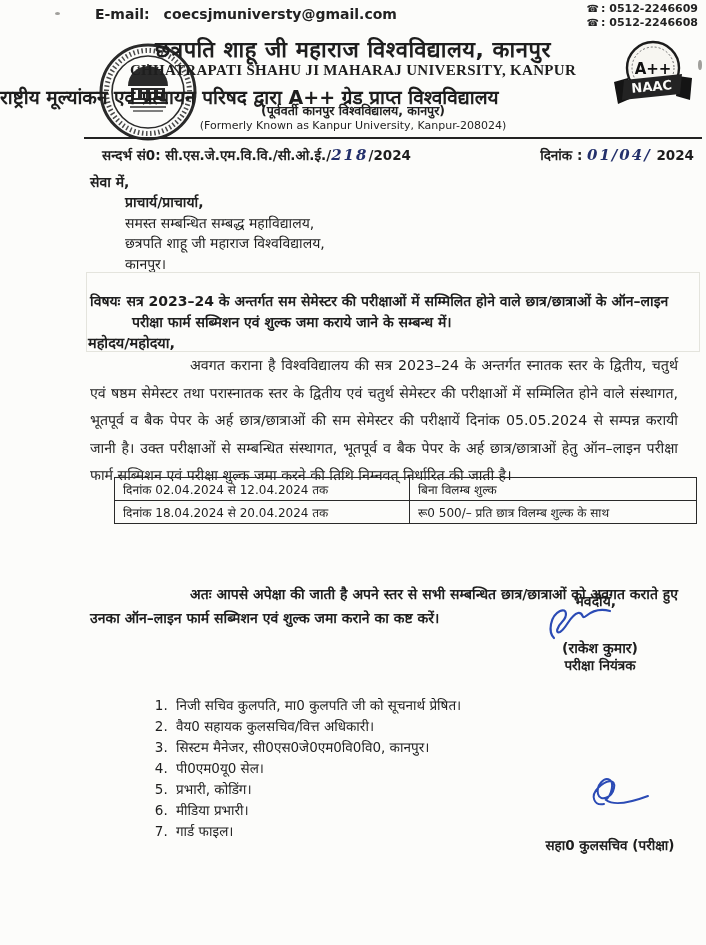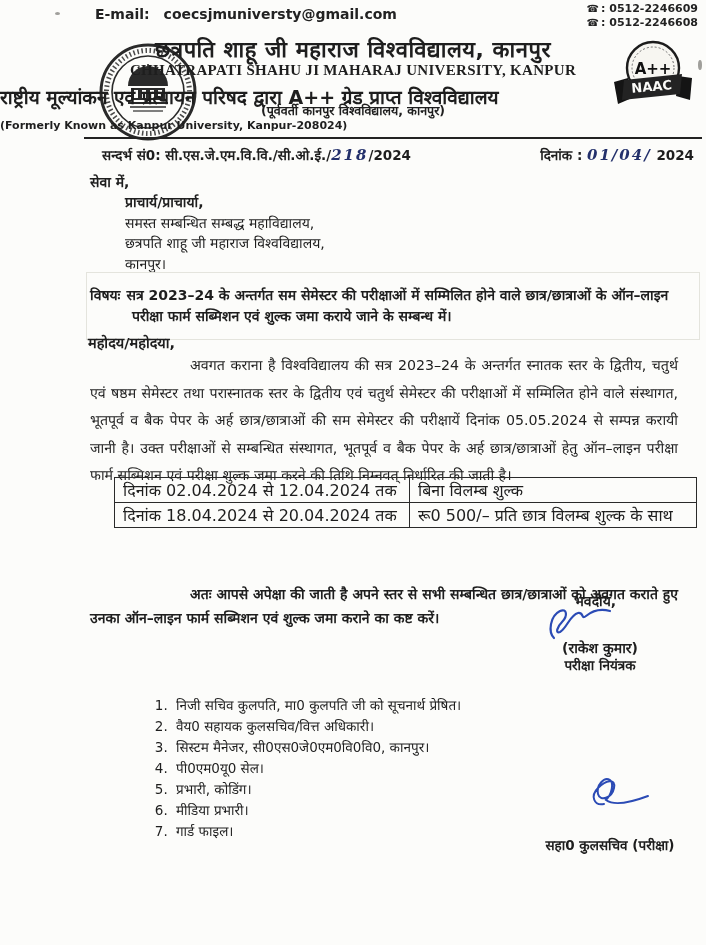--- a/index.html
+++ b/index.html
@@ -19,51 +19,51 @@
   .email-line { left: 95px; top: 6px; font-size: 14px; font-weight: bold; color:#222; }
   .email-line .lbl { margin-right: 14px; }
   .phones { right: 8px; top: 2px; font-size: 11px; font-weight: bold; text-align: left; line-height: 14px; color:#222; }
   .phone-icon { font-size: 10px; margin-right: 2px; }
 
   
   .title-hi { left: 0; right: 0; top: 33px; text-align: center; font-size: 22px; font-weight: bold; letter-spacing: .5px; }
   .title-en { left: 0; right: 0; top: 62px; text-align: center; font-size: 15px; font-weight: bold; font-family: "Liberation Serif","DejaVu Serif",serif; letter-spacing: .3px; }
   .sub1 { left: 0; right: 0; top: 84px; text-align: left; font-size: 19px; font-weight: 600; }
   .sub2 { left: 0; right: 0; top: 102px; text-align: center; font-size: 12.5px; font-weight: 600; }
-  .sub3 { left: 0; right: 0; top: 119px; text-align: left; font-size: 11px; font-weight: bold; }
+  .sub3 { left: 0; right: 0; top: 119px; text-align: center; font-size: 11px; font-weight: normal; }
   .logo { left: 98px; top: 42px; width: 100px; height: 100px; }
   .naac { right: 10px; top: 40px; width: 86px; height: 76px; }
   .header-rule { left: 84px; right: 4px; top: 137px; border-top: 2px solid #222; }
 
   
   .ref-row { left: 90px; right: 12px; top: 146px; font-size: 13.5px; font-weight: 600; }
   .ref-left { float: left; margin-left: 12px; }
   .ref-right { float: right; }
   .handwriting { font-family: "DejaVu Serif","Liberation Serif",serif; font-style: italic; color: #23306b; font-size: 15px; font-weight: bold; letter-spacing: 2px; }
 
   
   .seva { left: 90px; top: 172px; font-size: 14px; font-weight: 600; }
   .addr { left: 125px; top: 192px; font-size: 14px; line-height: 20.5px; font-weight: 500; }
   .addr .first { font-weight: bold; }
 
   
-  .subject { left: 86px; top: 272px; width: 606px; font-size: 14px; font-weight: bold; line-height: 21px; border: 1px solid #e4e4dd; padding: 12px 3px; }
+  .subject { left: 86px; top: 272px; width: 606px; font-size: 14px; font-weight: bold; line-height: 21px; border: 1px solid #e4e4dd; padding: 18px 3px; }
   .subject .txt { display: block; padding-left: 42px; text-indent: -42px; }
   .subject .lbl { margin-right: 6px; }
 
   
   .greet { left: 88px; top: 332px; font-size: 14.5px; font-weight: 600; }
   .para1 { left: 90px; top: 352px; width: 588px; font-size: 14.2px; line-height: 27.5px; text-align: justify; text-indent: 100px; font-weight: 500; }
   .para2 { left: 90px; top: 582px; width: 588px; font-size: 14px; line-height: 24px; text-align: justify; text-indent: 100px; font-weight: 700; }
 
   
   .fee-table { left: 114px; top: 477px; border-collapse: collapse; }
   .fee-table td {
     border: 1.6px solid #2a2a2a;
-    font-size: 16px; font-weight: 500;
+    font-size: 12px; font-weight: 500;
     padding: 1px 8px;
     height: 20px;
     white-space: nowrap;
   }
   .fee-table td.c1 { width: 278px; }
   .fee-table td.c2 { width: 270px; }
 
   
   .closing1 { left: 574px; top: 591px; font-size: 14px; font-weight: 600; }
   .sig1 { left: 540px; top: 602px; width: 90px; height: 42px; }

